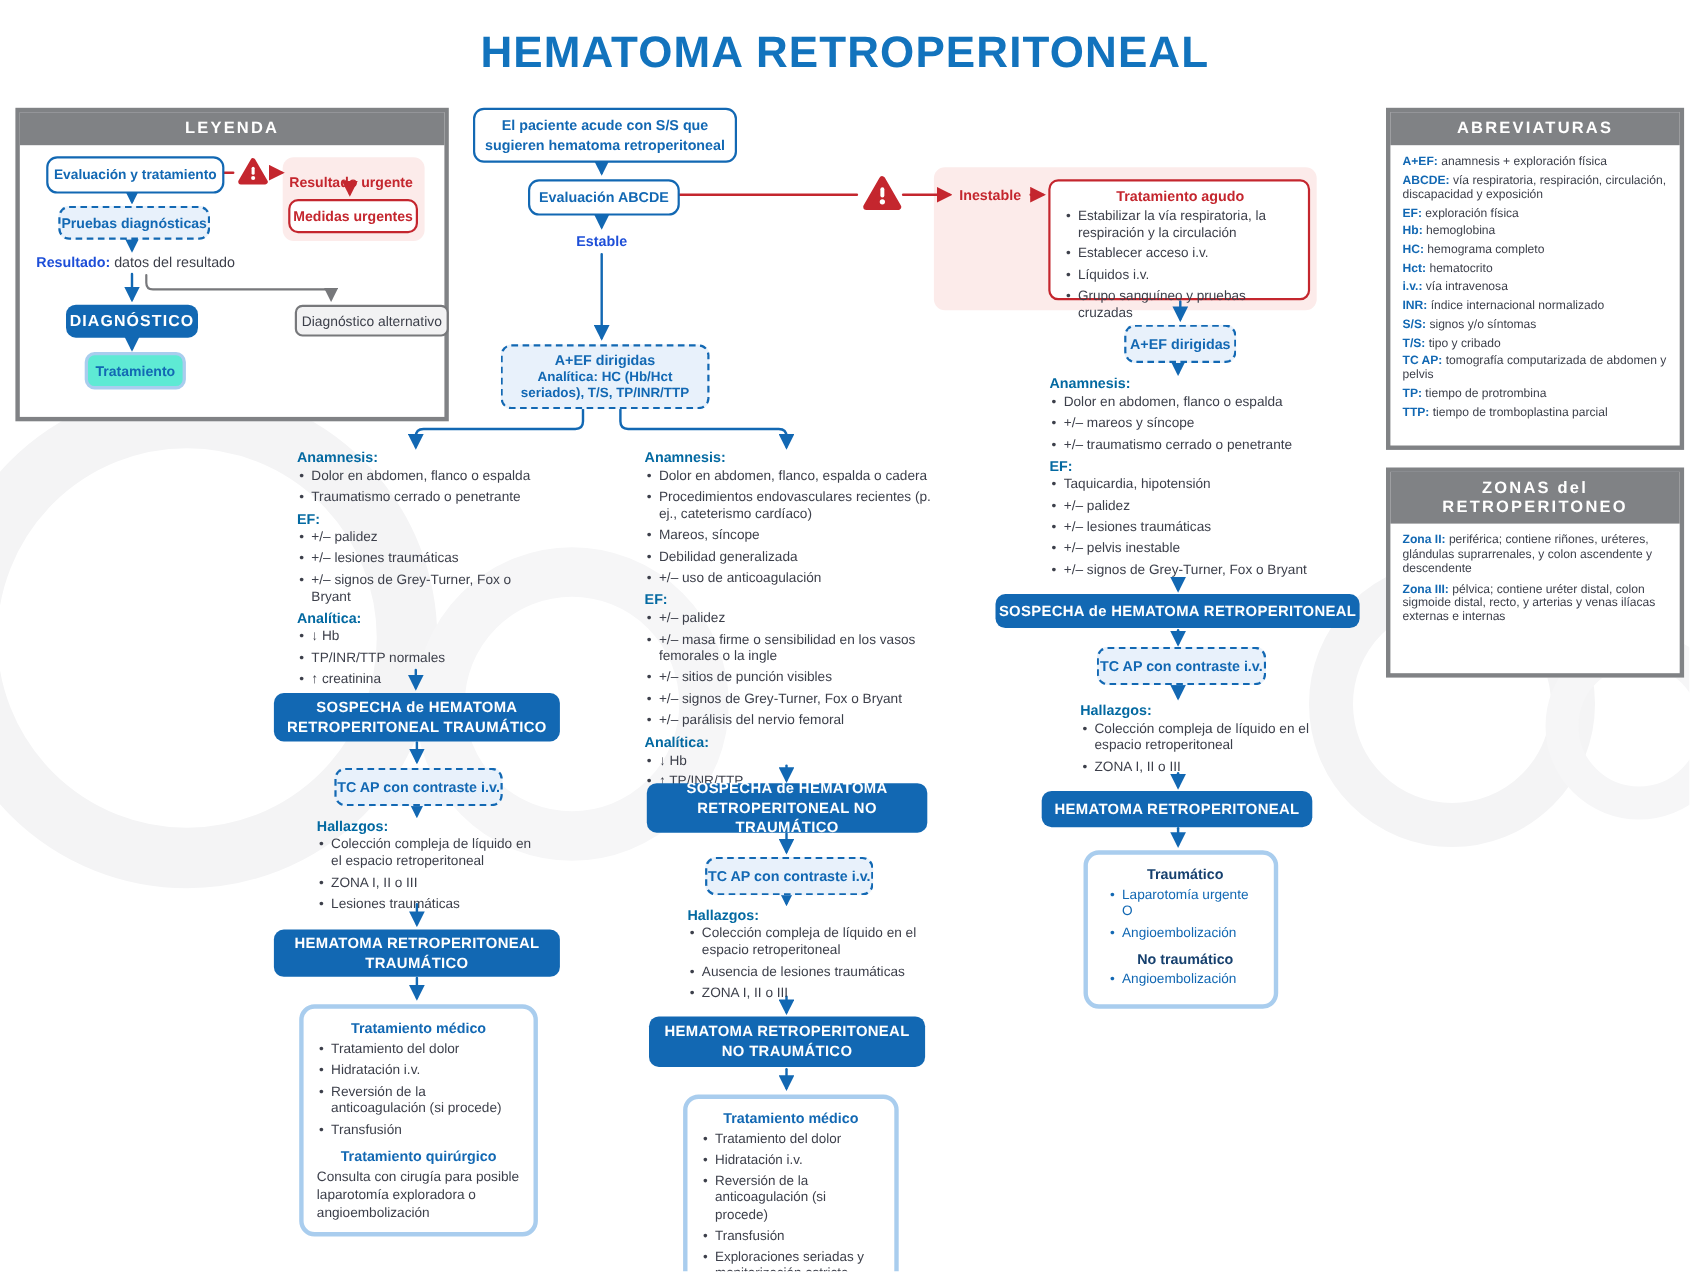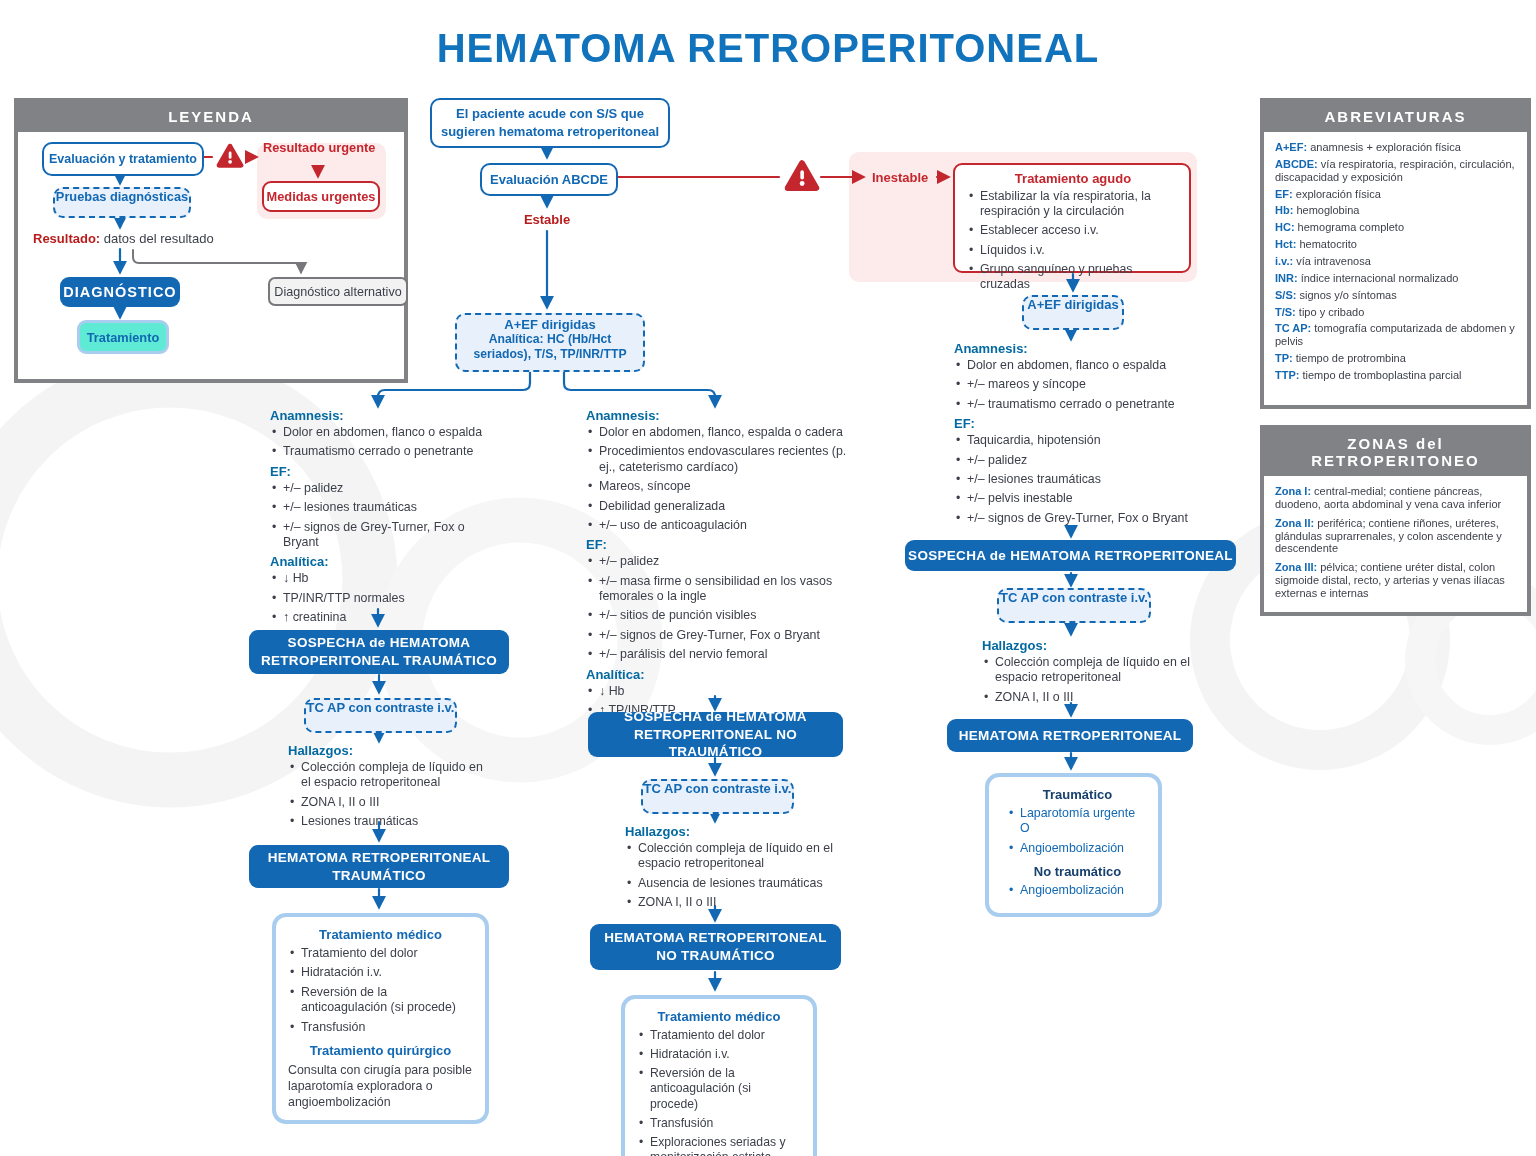--- a/index.html
+++ b/index.html
@@ -14,34 +14,34 @@
   .abbr-list{list-style:none;margin:0;padding:9px 11px;font-size:11px;line-height:1.17;}
   .abbr-list li{margin:0 0 4px 0;}
   .abbr-list .abbr{color:#1268b3;font-weight:800;}
   .zone-list li{margin:0 0 6px 0;}
   
   .roundbox{position:absolute;border:2px solid #1268b3;border-radius:10px;background:#fff;
             color:#1268b3;font-size:13px;display:flex;flex-direction:column;
             align-items:center;justify-content:center;text-align:center;font-weight:600;}
   .dashedbox{position:absolute;border:2px dashed #1268b3;border-radius:10px;background:#e8f1fb;
              color:#1268b3;font-size:13px;display:flex;flex-direction:column;
-             align-items:center;text-align:center;font-weight:600;}
+             align-items:center;justify-content:center;text-align:center;font-weight:600;}
   .bluebox{position:absolute;background:#1268b3;border-radius:9px;color:#fff;font-weight:800;
            font-size:13.5px;letter-spacing:.3px;display:flex;flex-direction:column;
            align-items:center;justify-content:center;text-align:center;line-height:1.3;}
   .treatbox{position:absolute;border:4px solid #a9cdee;border-radius:14px;background:#fff;
             padding:8px 12px 10px;}
   .redbox{position:absolute;border:2px solid #c4262e;border-radius:9px;background:#fff;}
   .pinkbg{position:absolute;background:#fcebea;border-radius:10px;}
   .sec-h{color:#0369a1;font-weight:800;font-size:13px;margin:4px 0 2px;}
   .blist{list-style:none;margin:0;padding:0;font-size:12.4px;color:#3c3f4a;line-height:1.24;}
   .blist li{position:relative;padding-left:13px;margin:0 0 4px 0;}
   .blist li::before{content:"\2022";position:absolute;left:2px;}
   .blist.blue li{color:#1268b3;}
-  .lbl-blue{color:#b91c1c;font-weight:800;}
+  .lbl-blue{color:#1d4ed8;font-weight:800;}
   .lbl-red{color:#c4262e;font-weight:800;}
   .center{display:flex;align-items:center;justify-content:center;text-align:center;}
   .t-title{color:#1273bd;font-weight:800;font-size:40px;letter-spacing:1px;white-space:nowrap;}
   .treat-h{color:#1268b3;font-weight:800;font-size:13px;text-align:center;margin:2px 0 4px;}
   .navy-h{color:#16406e;font-weight:800;font-size:13px;text-align:center;margin:2px 0 4px;}
 </style>
 </head>
 <body>
 
 <div id="canvas">
@@ -72,21 +72,20 @@
         <li><span class="abbr">T/S: </span><span>tipo y cribado</span></li>
         <li><span class="abbr">TC AP: </span><span>tomografía computarizada de abdomen y pelvis</span></li>
         <li><span class="abbr">TP: </span><span>tiempo de protrombina</span></li>
         <li><span class="abbr">TTP: </span><span>tiempo de tromboplastina parcial</span></li>
       </ul>
   </div>
 
   <div class="panel" style="left:1260px;top:425px;width:263px;height:183px;">
     <div class="panel-header">ZONAS del RETROPERITONEO</div>
     <ul class="abbr-list zone-list">
-        <li><span class="abbr">Zona I: </span><span>central-medial; contiene páncreas, duodeno, aorta abdominal y vena cava inferior</span></li>
         <li><span class="abbr">Zona II: </span><span>periférica; contiene riñones, uréteres, glándulas suprarrenales, y colon ascendente y descendente</span></li>
         <li><span class="abbr">Zona III: </span><span>pélvica; contiene uréter distal, colon sigmoide distal, recto, y arterias y venas ilíacas externas e internas</span></li>
       </ul>
   </div>
 
   <div class="pinkbg" style="left:849px;top:152px;width:348px;height:130px;"></div>
   <div class="pinkbg" style="left:257px;top:143px;width:129px;height:76px;"></div>
 
   <svg class="layer" width="1536" height="1156">
     <defs>
@@ -144,21 +143,21 @@
   <div class="abs t-title" style="left:0;top:26px;width:1536px;text-align:center;">HEMATOMA RETROPERITONEAL</div>
 
   <div class="roundbox" style="left:42px;top:142px;width:158px;height:30px;font-size:12.5px;">
     <span>Evaluación y tratamiento</span>
   </div>
   <svg class="abs" style="left:216px;top:142px;" width="28" height="28" viewBox="0 0 24 24">
     <polygon points="12,3.5 21.5,20 2.5,20" fill="#c4262e" stroke="#c4262e" stroke-width="4" stroke-linejoin="round"></polygon>
     <rect x="10.9" y="8.2" width="2.4" height="6.2" rx="1.2" fill="#fff"></rect>
     <circle cx="12.1" cy="17" r="1.6" fill="#fff"></circle>
   </svg>
-  <div class="abs lbl-red" style="left:263px;top:140px;width:118px;font-size:12.8px;">Resultado urgente</div>
+  <div class="abs lbl-red" style="left:263px;top:158px;width:118px;font-size:12.8px;">Resultado urgente</div>
   <div class="redbox center lbl-red" style="left:262px;top:181px;width:114px;height:27px;font-size:12.8px;">
     <span>Medidas urgentes</span>
   </div>
   <div class="dashedbox" style="left:53px;top:187px;width:134px;height:27px;font-size:12.8px;">
     <span>Pruebas diagnósticas</span>
   </div>
   <div class="abs" style="left:33px;top:231px;font-size:13px;">
     <span class="lbl-blue">Resultado:</span><span> datos del resultado</span>
   </div>
   <div class="bluebox" style="left:60px;top:277px;width:120px;height:30px;font-size:14.5px;letter-spacing:1px;">

